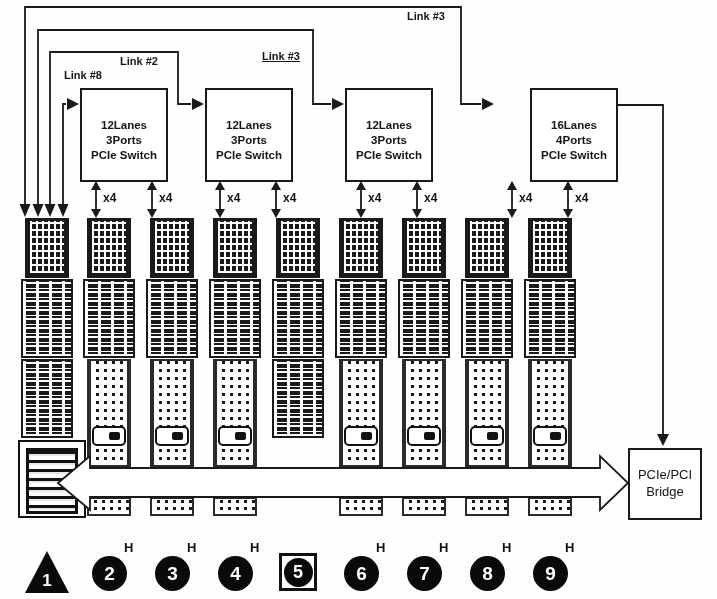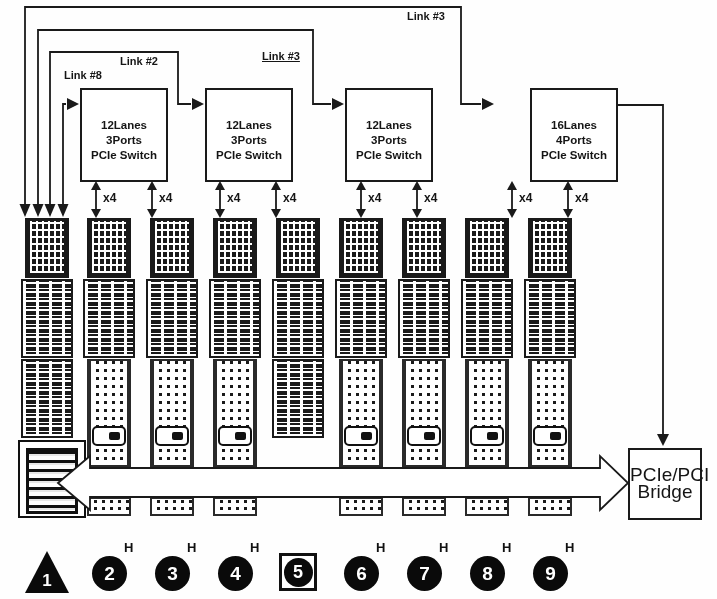--- a/index.html
+++ b/index.html
@@ -3,21 +3,21 @@
 <meta charset="utf-8">
 <style>
   html,body{margin:0;padding:0;background:#fff;}
   .stage{position:relative;width:717px;height:599px;background:#fefefe;overflow:hidden;
          font-family:"Liberation Sans",sans-serif;color:#151515;}
   
   .box{position:absolute;border:2px solid #1a1a1a;background:#fff;box-sizing:border-box;
        text-align:center;z-index:3;}
   .switch{width:88px;height:94px;font-weight:bold;font-size:11.5px;line-height:15px;padding-top:28px;}
   .switch span{display:block;}
-  .bridge{width:74px;height:72px;font-size:19px;line-height:17px;padding-top:16px;}
+  .bridge{width:74px;height:72px;font-size:13px;line-height:17px;padding-top:16px;}
   .bridge span{display:block;}
   
   .linklab{position:absolute;font-weight:bold;font-size:11px;white-space:nowrap;z-index:3;}
   .x4lab{position:absolute;font-weight:bold;font-size:12px;z-index:3;}
   
   .slot{position:absolute;top:218px;width:52px;height:300px;z-index:1;}
   .seg{position:absolute;box-sizing:border-box;background-blend-mode:lighten;}
   .segA{left:4px;top:0;width:44px;height:60px;border:3px solid #1a1a1a;
         border-left-width:5px;border-right-width:5px;border-bottom-width:5px;
         background-image:repeating-linear-gradient(90deg,#fff 0 2px,#1a1a1a 2px 6px),

